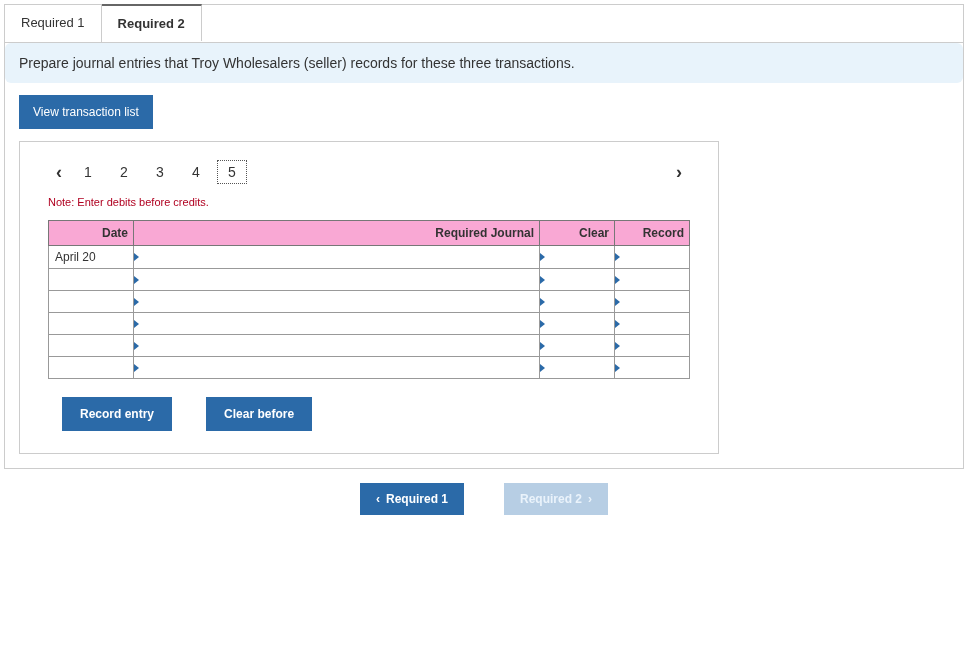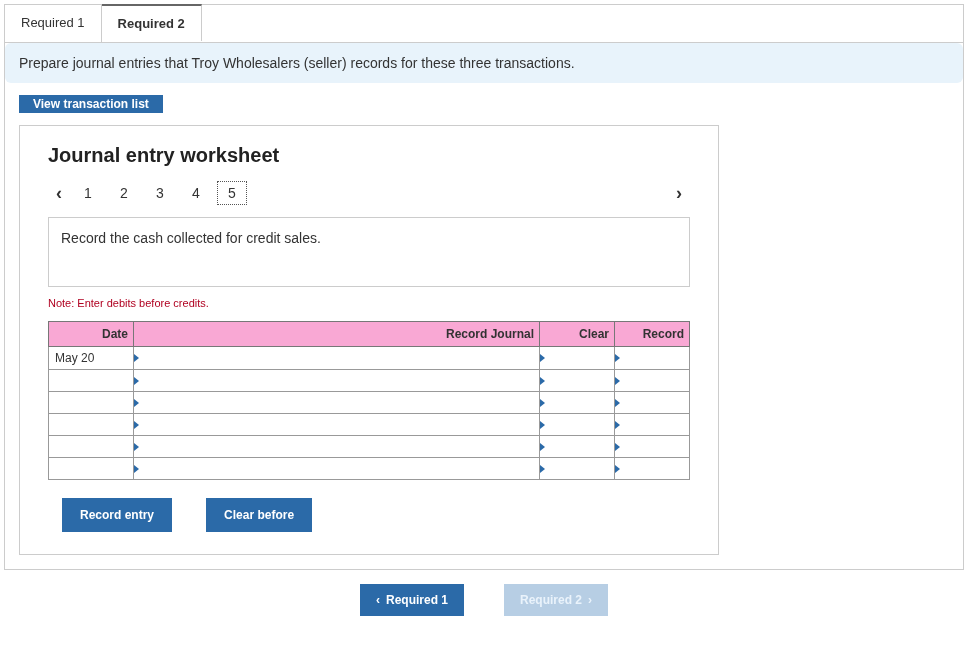--- a/index.html
+++ b/index.html
@@ -34,22 +34,22 @@
   }
   .instr-bar {
     background: #e8f3fb;
     padding: 12px 14px;
     font-size: 14px;
     border-radius: 6px;
   }
   .vt-btn {
     background: #2b6aa8;
     color: #fff;
-    padding: 2px 14px;
-    font-weight: bold;
+    padding: 10px 14px;
+    font-weight: normal;
     font-size: 12px;
     border: none;
     margin: 12px 14px;
     cursor: pointer;
     display: inline-block;
   }
   .worksheet {
     border: 1px solid #ccc;
     margin: 0 14px 14px 14px;
     padding: 18px 28px 22px 28px;
@@ -176,47 +176,45 @@
 
 <div class="outer">
   <div class="tabs-row">
     <div class="tab">Required 1</div>
     <div class="tab active">Required 2</div>
   </div>
   <div class="instr-bar">Prepare journal entries that Troy Wholesalers (seller) records for these three transactions.</div>
   <button class="vt-btn">View transaction list</button>
 
   <div class="worksheet">
-    <div class="ws-title">Journal entry worksheet</div>
 
     <div class="pager">
       <div class="arrow">‹</div>
       <div class="pg">1</div>
       <div class="pg">2</div>
       <div class="pg">3</div>
       <div class="pg">4</div>
       <div class="pg active">5</div>
       <div class="arrow right-arrow">›</div>
     </div>
 
-    <div class="desc-box">Record the cash collected for credit sales.</div>
     <div class="note-text">Note: Enter debits before credits.</div>
 
     <table class="jr">
       <thead>
         <tr>
           <th class="date-col">Date</th>
-          <th>Record Journal</th>
+          <th>Required Journal</th>
           <th class="dc-col">Clear</th>
           <th class="dc-col">Record</th>
         </tr>
       </thead>
       <tbody id="jr-body">
           <tr>
-            <td class="date-col">May 20</td>
+            <td class="date-col">April 20</td>
             <td>
               <span class="tick"></span>
             </td>
             <td class="dc-col">
               <span class="tick"></span>
             </td>
             <td class="dc-col">
               <span class="tick"></span>
             </td>
           </tr>

